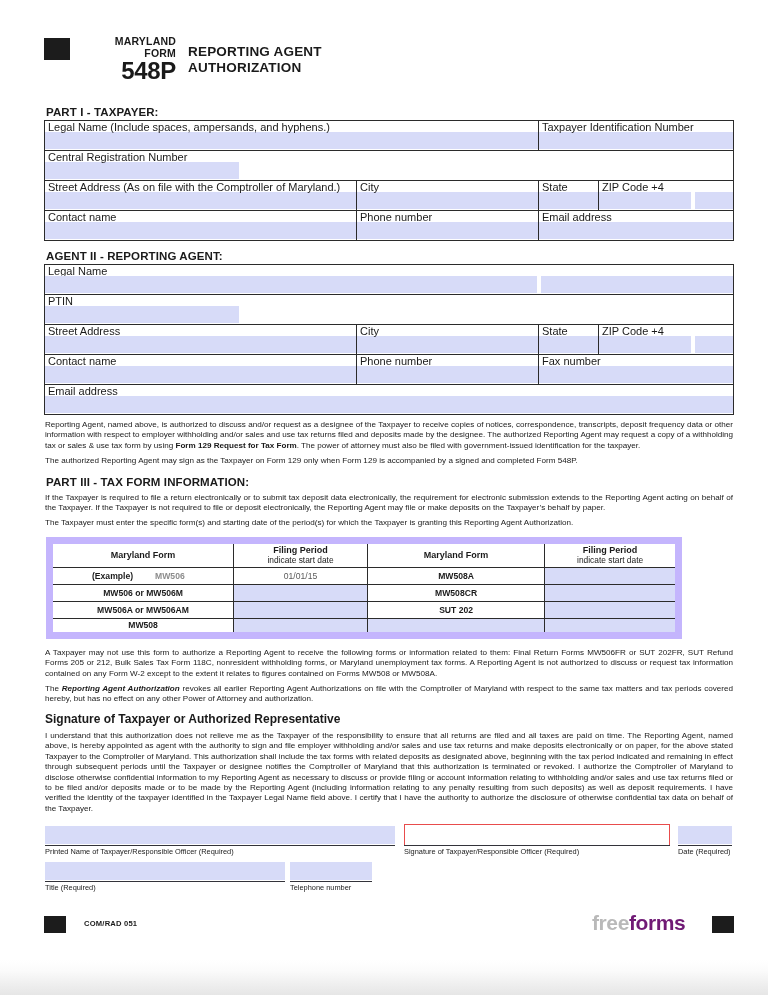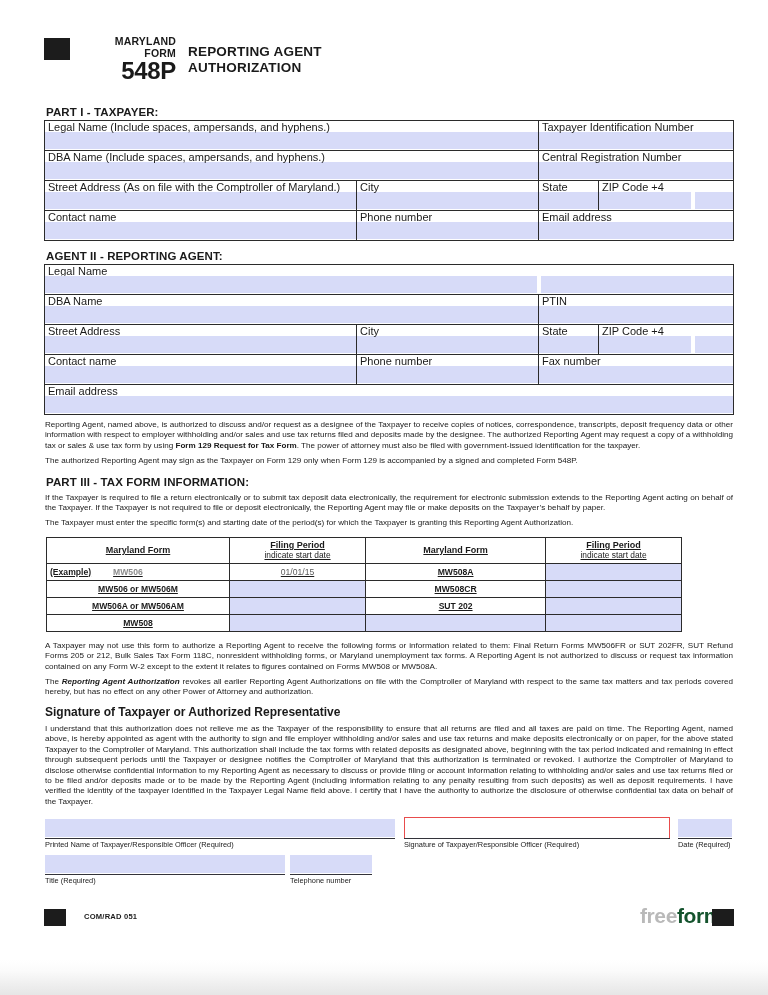--- a/index.html
+++ b/index.html
@@ -105,22 +105,21 @@
   p.body i { font-style: italic; font-weight: bold; }
   .sig-head {
     font-size: 12px; font-weight: bold;
     margin: 7px 0 0 1px;
   }
 
   
   .mdtable {
     width: 636px; margin: 8px 0 0 2px;
     border-collapse: collapse;
-    border: 1px solid #c4b5fd;
-    text-decoration: underline;
+    border: 7px solid #c4b5fd;
   }
   .mdtable td, .mdtable th {
     border: 1px solid #2b2b2b;
     padding: 0;
     height: 17px;
   }
   .mdtable th {
     font-size: 9px; font-weight: bold;
     text-align: center;
     height: 26px;
@@ -134,21 +133,21 @@
   .col-per  { width: 142px; }
   .t-form {
     font-size: 8.6px; font-weight: bold;
     text-align: center;
     padding-right: 26px;
   }
   .t-form.ex {
     text-align: left; padding: 0 0 0 3px;
     position: relative;
   }
-  .t-form.ex .exword { font-weight: bold; color: #1a1a1a; }
+  .t-form.ex .exword { font-weight: bold; color: #1a1a1a; margin-left: 36px; }
   .t-form.ex .exform { color: #8c8c8c; font-weight: bold; margin-left: 22px; }
   .t-form.center { padding-right: 0; }
   .t-per { background: #d7dbf8; }
   .t-per.val {
     background: transparent;
     text-align: center;
     font-size: 8.6px;
     color: #5a5a5a;
   }
 
@@ -183,22 +182,22 @@
   .footer .blk.l { left: 0; }
   .footer .blk.r { left: 668px; }
   .comrad {
     position: absolute; left: 40px; top: 5px;
     font-size: 7.6px; font-weight: bold; letter-spacing: .2px;
   }
   .ffwrap {
     position: absolute; left: 548px; top: -3px;
     font-size: 21px; font-weight: bold; letter-spacing: -.4px;
   }
-  .ffwrap .free { color: #b9b9b9; margin-left: 48px; }
-  .ffwrap .forms { color: #14532d; }
+  .ffwrap .free { color: #b9b9b9; }
+  .ffwrap .forms { color: #701a75; }
 </style>
 </head>
 <body>
 
 <div class="page">
   <div class="inner">
 
     <div class="hdr">
       <div class="blk-square"></div>
       <div class="md-form-words">
@@ -220,24 +219,20 @@
           <span class="lbl">Legal Name (Include spaces, ampersands, and hyphens.)</span>
           <div class="fill"></div>
         </div>
         <div class="cell row-h" style="width:194px">
           <span class="lbl">Taxpayer Identification Number</span>
           <div class="fill"></div>
         </div>
       </div>
 
       <div class="row">
-        <div class="cell row-h" style="width:494px">
-          <span class="lbl">DBA Name (Include spaces, ampersands, and hyphens.)</span>
-          <div class="fill"></div>
-        </div>
         <div class="cell row-h" style="width:194px">
           <span class="lbl">Central Registration Number</span>
           <div class="fill"></div>
         </div>
       </div>
 
       <div class="row">
         <div class="cell row-h" style="width:312px">
           <span class="lbl">Street Address (As on file with the Comptroller of Maryland.)</span>
           <div class="fill"></div>
@@ -284,24 +279,20 @@
           <span class="lbl">Legal Name</span>
           <div class="fill split">
             <div class="a"></div>
             <div class="gap"></div>
             <div class="b" style="width:192px"></div>
           </div>
         </div>
       </div>
 
       <div class="row">
-        <div class="cell row-h" style="width:494px">
-          <span class="lbl">DBA Name</span>
-          <div class="fill"></div>
-        </div>
         <div class="cell row-h" style="width:194px">
           <span class="lbl">PTIN</span>
           <div class="fill"></div>
         </div>
       </div>
 
       <div class="row">
         <div class="cell row-h" style="width:312px">
           <span class="lbl">Street Address</span>
           <div class="fill"></div>

